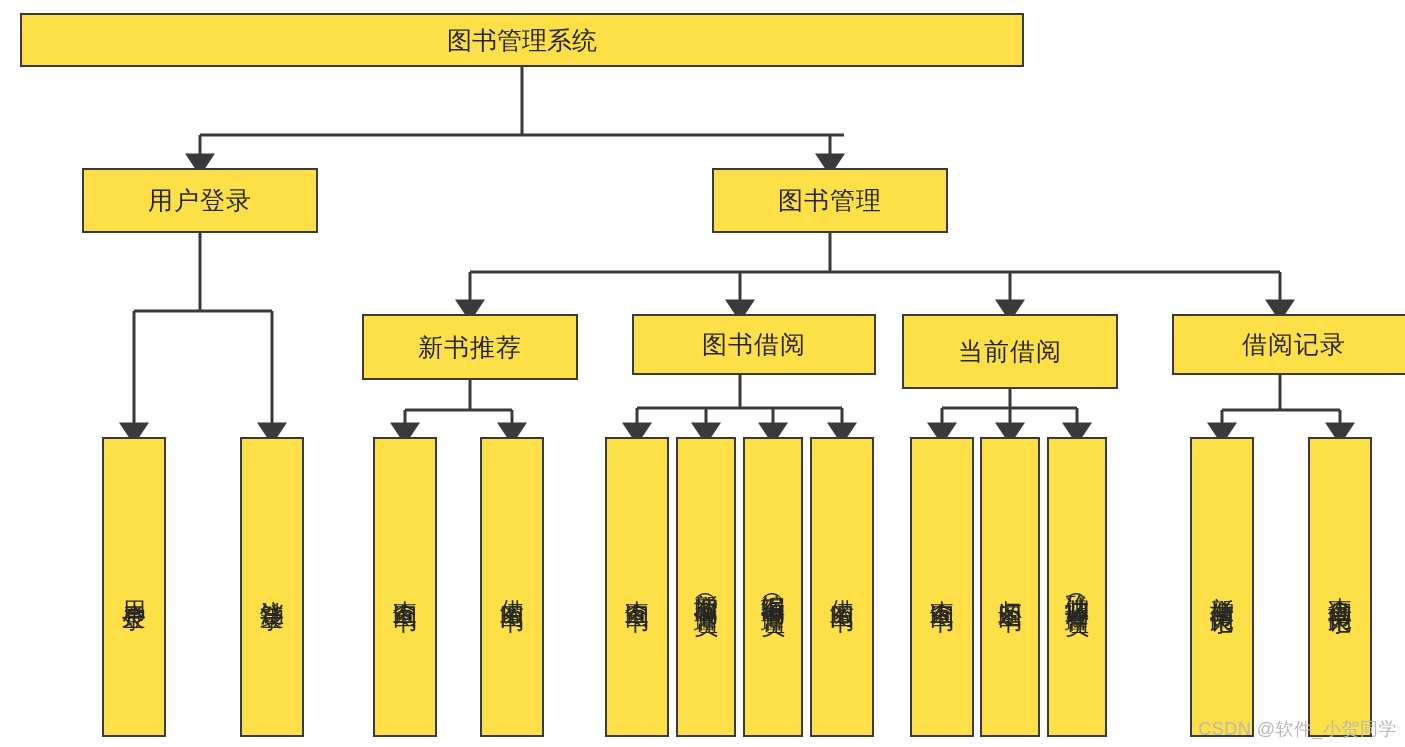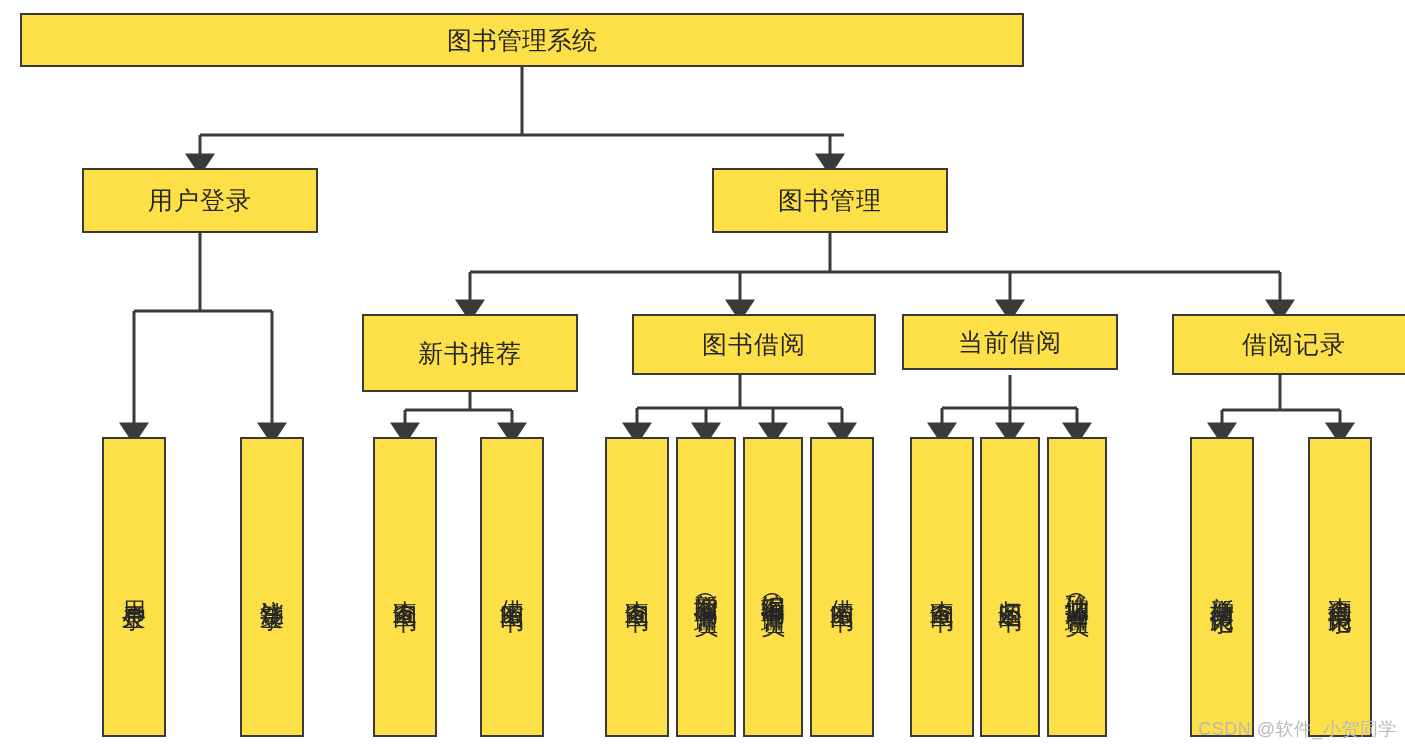--- a/index.html
+++ b/index.html
@@ -99,27 +99,27 @@
     <span>图书管理系统</span>
   </div>
 
   <div class="node horiz" style="left:82px;top:168px;width:236px;height:65px;">
     <span>用户登录</span>
   </div>
   <div class="node horiz" style="left:712px;top:168px;width:236px;height:65px;">
     <span>图书管理</span>
   </div>
 
-  <div class="node horiz" style="left:362px;top:314px;width:216px;height:78px;">
+  <div class="node horiz" style="left:362px;top:314px;width:216px;height:66px;">
     <span>新书推荐</span>
   </div>
   <div class="node horiz" style="left:632px;top:314px;width:244px;height:61px;">
     <span>图书借阅</span>
   </div>
-  <div class="node horiz" style="left:902px;top:314px;width:216px;height:56px;">
+  <div class="node horiz" style="left:902px;top:314px;width:216px;height:75px;">
     <span>当前借阅</span>
   </div>
   <div class="node horiz" style="left:1172px;top:314px;width:244px;height:61px;">
     <span>借阅记录</span>
   </div>
 
   <div class="node leaf" style="left:102px;top:437px;width:64px;height:300px;">
     <span class="leaf-label">用户登录</span>
   </div>
   <div class="node leaf" style="left:240px;top:437px;width:64px;height:300px;">

